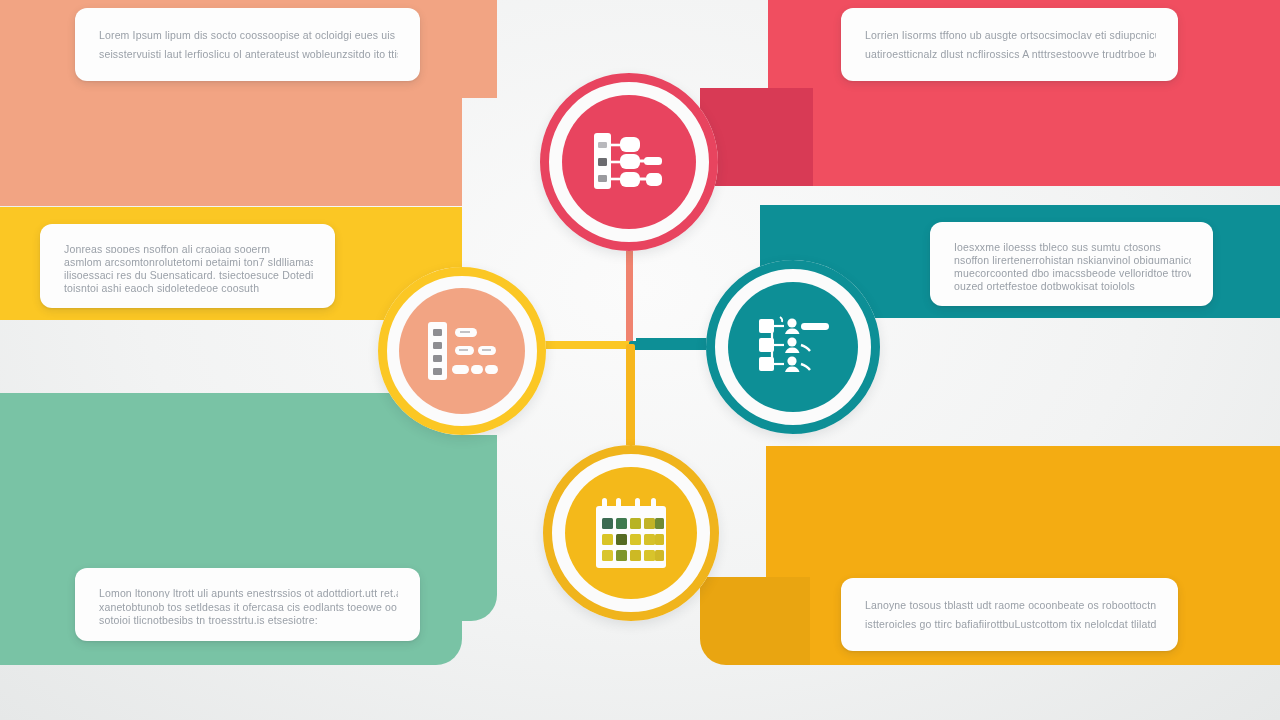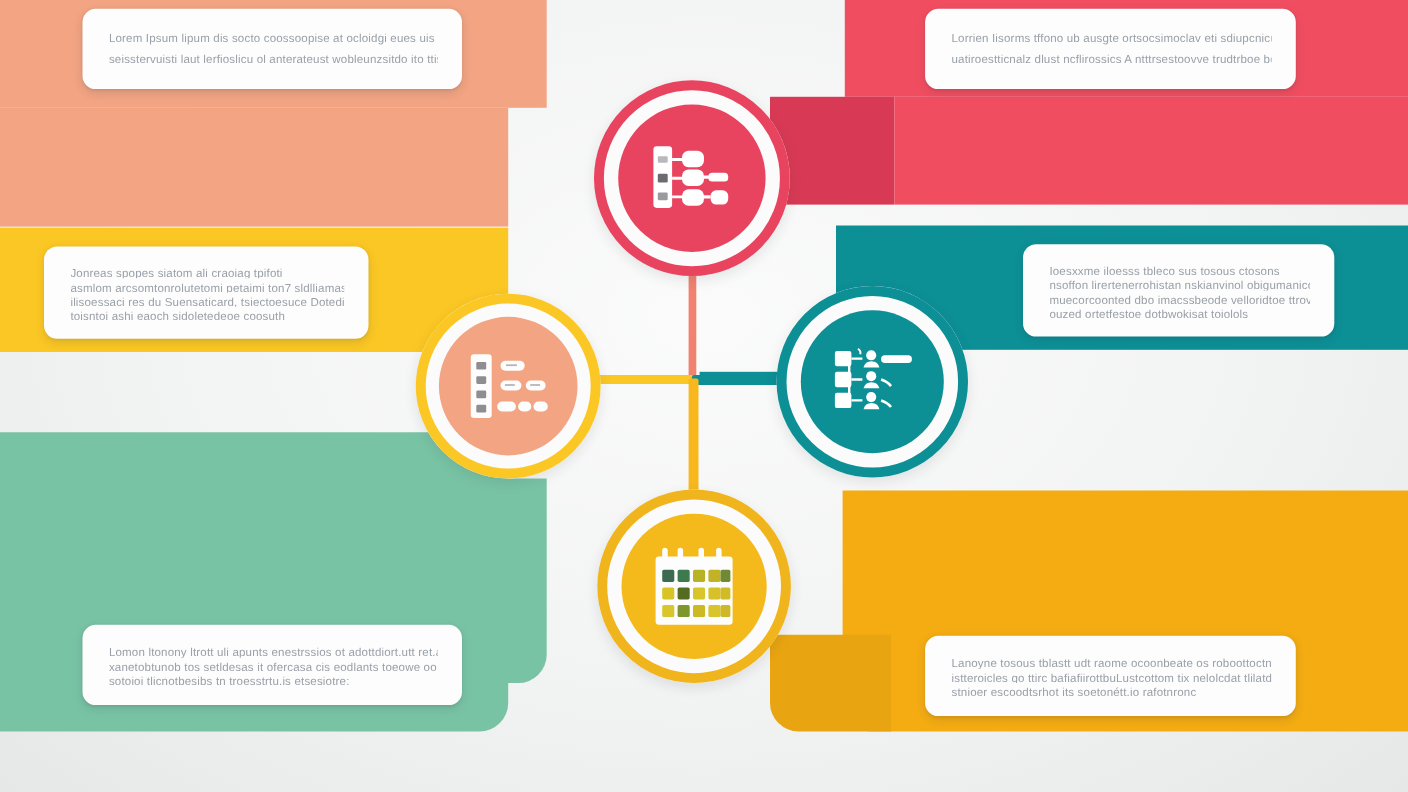--- a/index.html
+++ b/index.html
@@ -106,32 +106,32 @@
     <div class="tab" style="left:813px;top:88px;width:467px;height:98px;background:#f04e60;"></div>
     <div class="card" style="left:841px;top:8px;width:337px;height:73px;">
       <p>Lorrien Iisorms tffono ub ausgte  ortsocsimoclav eti sdiupcnicus oso inb  ots</p>
       <p>uatiroestticnalz dlust  ncflirossics  A ntttrsestoovve  trudtrboe belosi ce tbole</p>
     </div>
   </div>
 
   <div class="panel">
     <div class="body" style="left:0;top:207px;width:462px;height:113px;background:#fbc724;"></div>
     <div class="card" style="left:40px;top:224px;width:295px;height:84px;">
-      <p>Jonreas spopes siatom ali craoiag tpifoti</p>
+      <p>Jonreas spopes nsoffon ali craoiag sooerm</p>
       <p>asmlom arcsomtonrolutetomi petaimi ton7  sldlliamas-motpidtm dlis</p>
       <p>ilisoessaci res  du  Suensaticard, tsiectoesuce  Dotedioux roo dsa</p>
       <p>toisntoi ashi eaoch sidoletedeoe  coosuth</p>
     </div>
   </div>
 
   <div class="panel">
     <div class="body" style="left:760px;top:205px;width:520px;height:113px;background:#0d8f96;"></div>
     <div class="tab" style="left:636px;top:338px;width:150px;height:9px;background:#0d8f96;"></div>
     <div class="card" style="left:930px;top:222px;width:283px;height:84px;">
-      <p>Ioesxxme iloesss tbleco sus tosous ctosons</p>
+      <p>Ioesxxme iloesss tbleco sus sumtu ctosons</p>
       <p>nsoffon lirertenerrohistan nskianvinol  obigumanicoeprttube  sdis</p>
       <p>muecorcoonted  dbo  imacssbeode  velloridtoe  ttroviskba'cti stu</p>
       <p>ouzed ortetfestoe dotbwokisat  toiolols</p>
     </div>
   </div>
 
   <div class="panel">
     <div class="body" style="left:0;top:393px;width:462px;height:272px;background:#79c3a5;
                 border-bottom-right-radius:26px;"></div>
     <div class="tab" style="left:0;top:435px;width:497px;height:186px;background:#79c3a5;
@@ -144,21 +144,20 @@
   </div>
 
   <div class="panel">
     <div class="body" style="left:766px;top:446px;width:514px;height:219px;background:#f4ac12;
                 border-bottom-left-radius:26px;"></div>
     <div class="tab" style="left:700px;top:577px;width:110px;height:88px;background:#e9a511;
                 border-bottom-left-radius:26px;"></div>
     <div class="card" style="left:841px;top:578px;width:337px;height:73px;">
       <p>Lanoyne  tosous tblastt udt raome  ocoonbeate  os  roboottoctn  tpifoti  otx</p>
       <p>istteroicles go  ttirc  bafiafiirottbuLustcottom tix  nelolcdat  tlilatd ark toiolols</p>
-      <p>stnioer escoodtsrhot  its  soetonétt.io rafotnronc</p>
     </div>
   </div>
 
   <div class="conn" style="left:626px;top:240px;width:7px;height:108px;background:#f0836f;"></div>
   <div class="conn" style="left:534px;top:341px;width:98px;height:8px;background:#fbc724;"></div>
   <div class="conn" style="left:629px;top:341px;width:98px;height:9px;background:#0d8f96;"></div>
   <div class="conn" style="left:626px;top:344px;width:9px;height:110px;background:#f7b71d;"></div>
 
   <div class="node" style="left:540px;top:73px;width:178px;height:178px;">
     <div class="ring" style="border:9px solid #e8445f;"></div>

